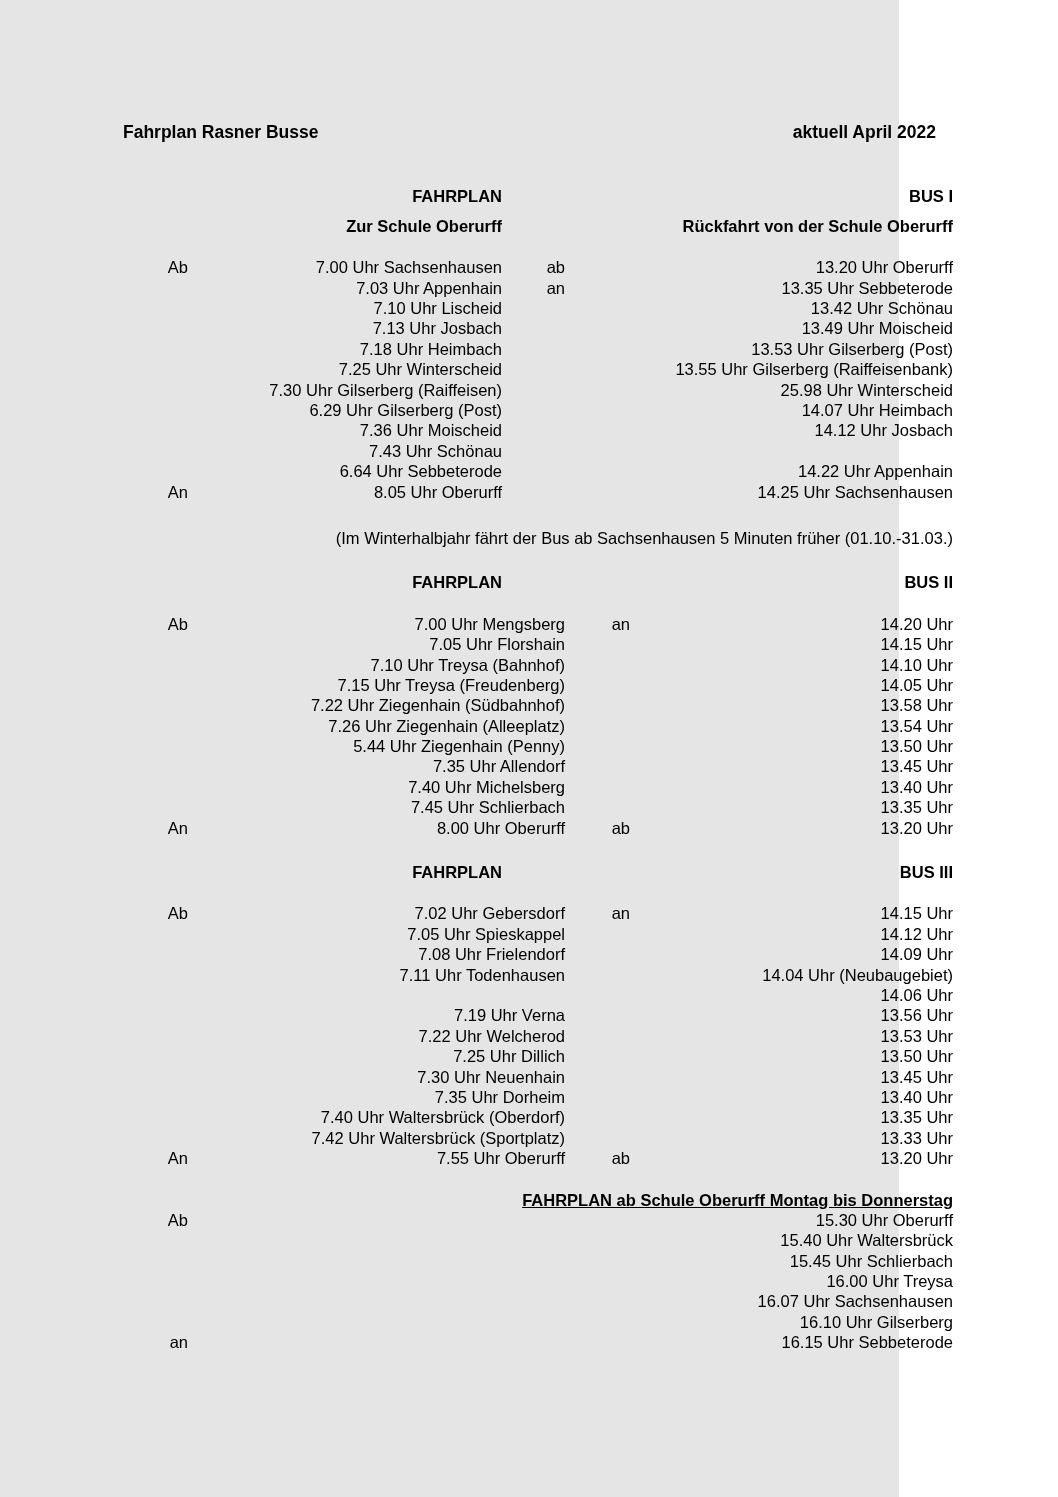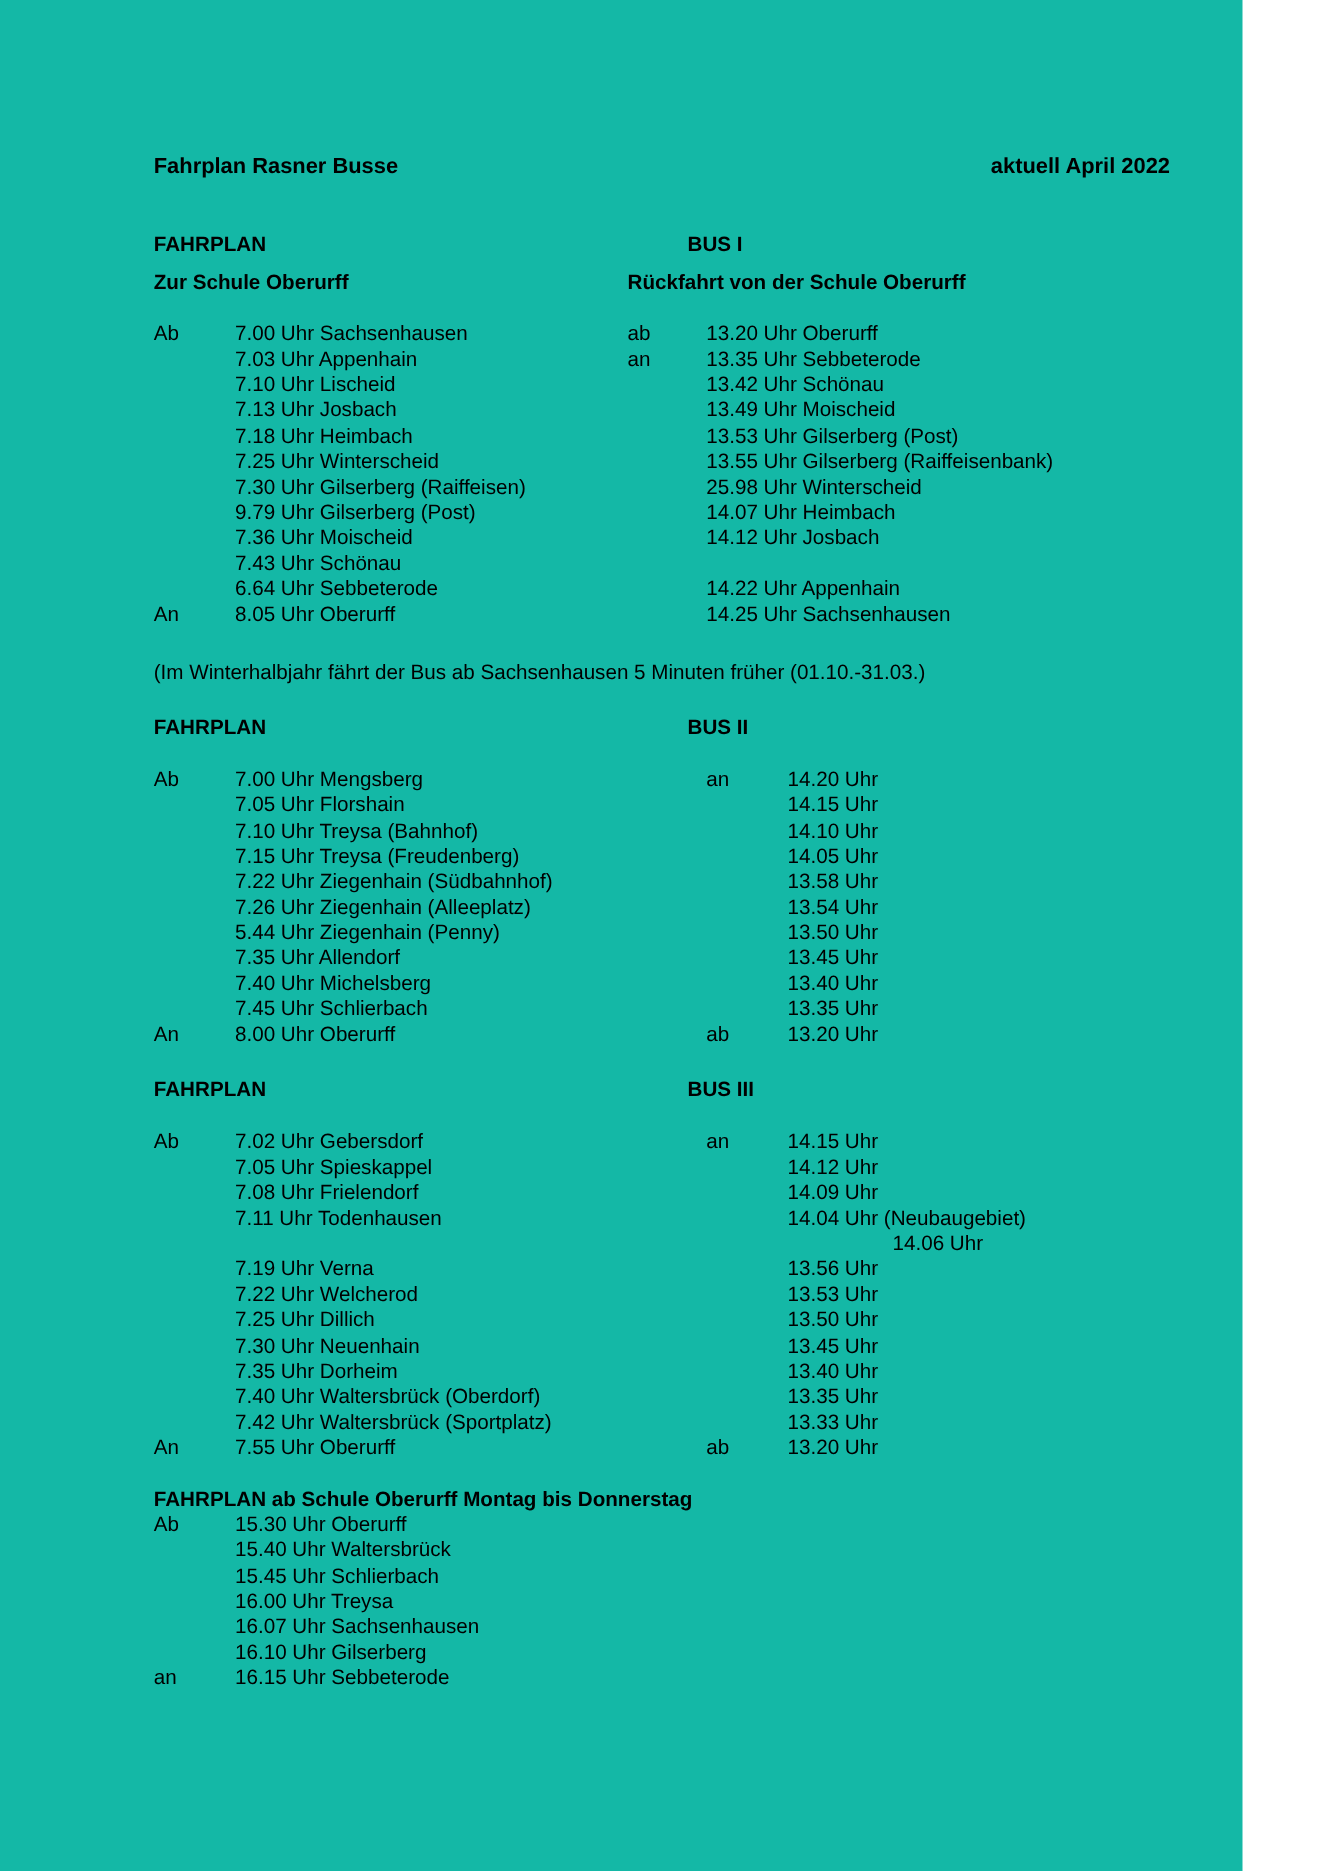--- a/index.html
+++ b/index.html
@@ -12,23 +12,24 @@
     width: 1058px;
     height: 1497px;
     font-family: "Liberation Sans", sans-serif;
     color: #000000;
     position: relative;
     overflow: hidden;
   }
   .page {
     position: absolute;
     left: 0; top: 0;
-    width: 994px;
+    width: 899px;
     height: 1497px;
-    background: #14b8a6;
+    background: #e5e5e5;
+    text-align: right;
   }
 
   
   .doc {
     position: absolute;
     left: 123px;
     top: 122px;
     width: 830px;
     font-size: 16.5px;
     line-height: 20.4px;
@@ -102,20 +103,21 @@
   }
 
   .gap-lg { height: 24px; }
   .gap-md { height: 21px; }
 
   .final-head {
     font-weight: bold;
     font-size: 16.5px;
     line-height: 20.4px;
     white-space: nowrap;
+    text-decoration: underline;
   }
 </style>
 </head>
 <body>
 
 <div class="page">
   <div class="doc">
 
     <div class="header-row">
       <span class="header-title">Fahrplan Rasner Busse</span>
@@ -169,21 +171,21 @@
         <span class="c-stop2">13.55 Uhr Gilserberg (Raiffeisenbank)</span>
       </div>
       <div class="trow">
         <span class="c-mark"></span>
         <span class="c-stop">7.30 Uhr Gilserberg (Raiffeisen)</span>
         <span class="c-mark2"></span>
         <span class="c-stop2">25.98 Uhr Winterscheid</span>
       </div>
       <div class="trow">
         <span class="c-mark"></span>
-        <span class="c-stop">9.79 Uhr Gilserberg (Post)</span>
+        <span class="c-stop">6.29 Uhr Gilserberg (Post)</span>
         <span class="c-mark2"></span>
         <span class="c-stop2">14.07 Uhr Heimbach</span>
       </div>
       <div class="trow">
         <span class="c-mark"></span>
         <span class="c-stop">7.36 Uhr Moischeid</span>
         <span class="c-mark2"></span>
         <span class="c-stop2">14.12 Uhr Josbach</span>
       </div>
       <div class="trow">

